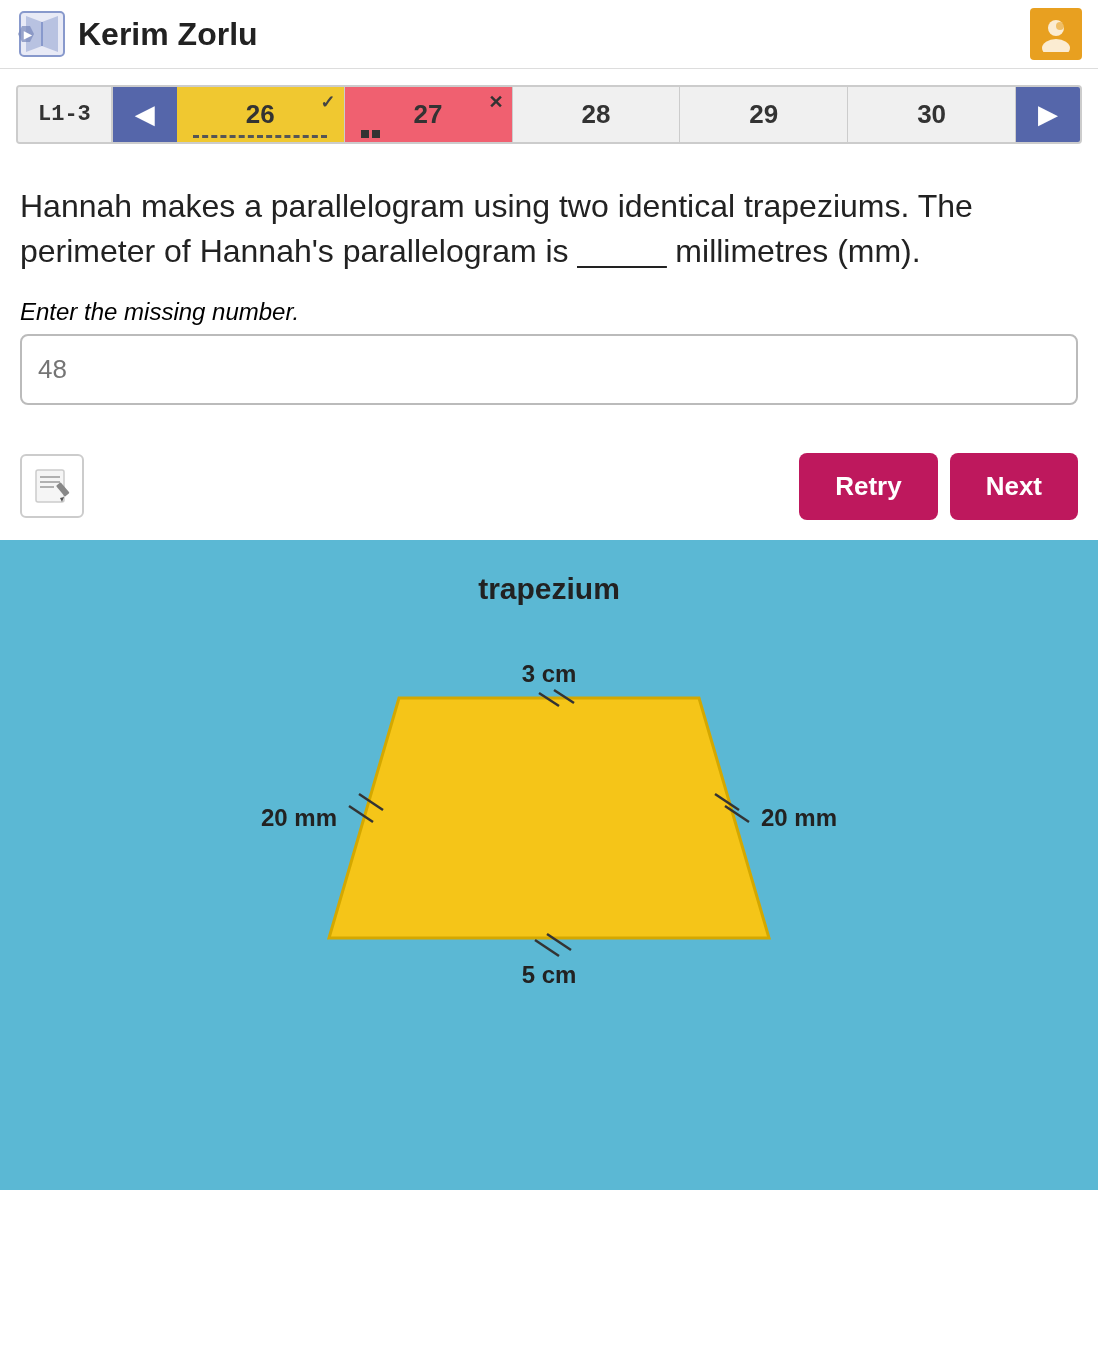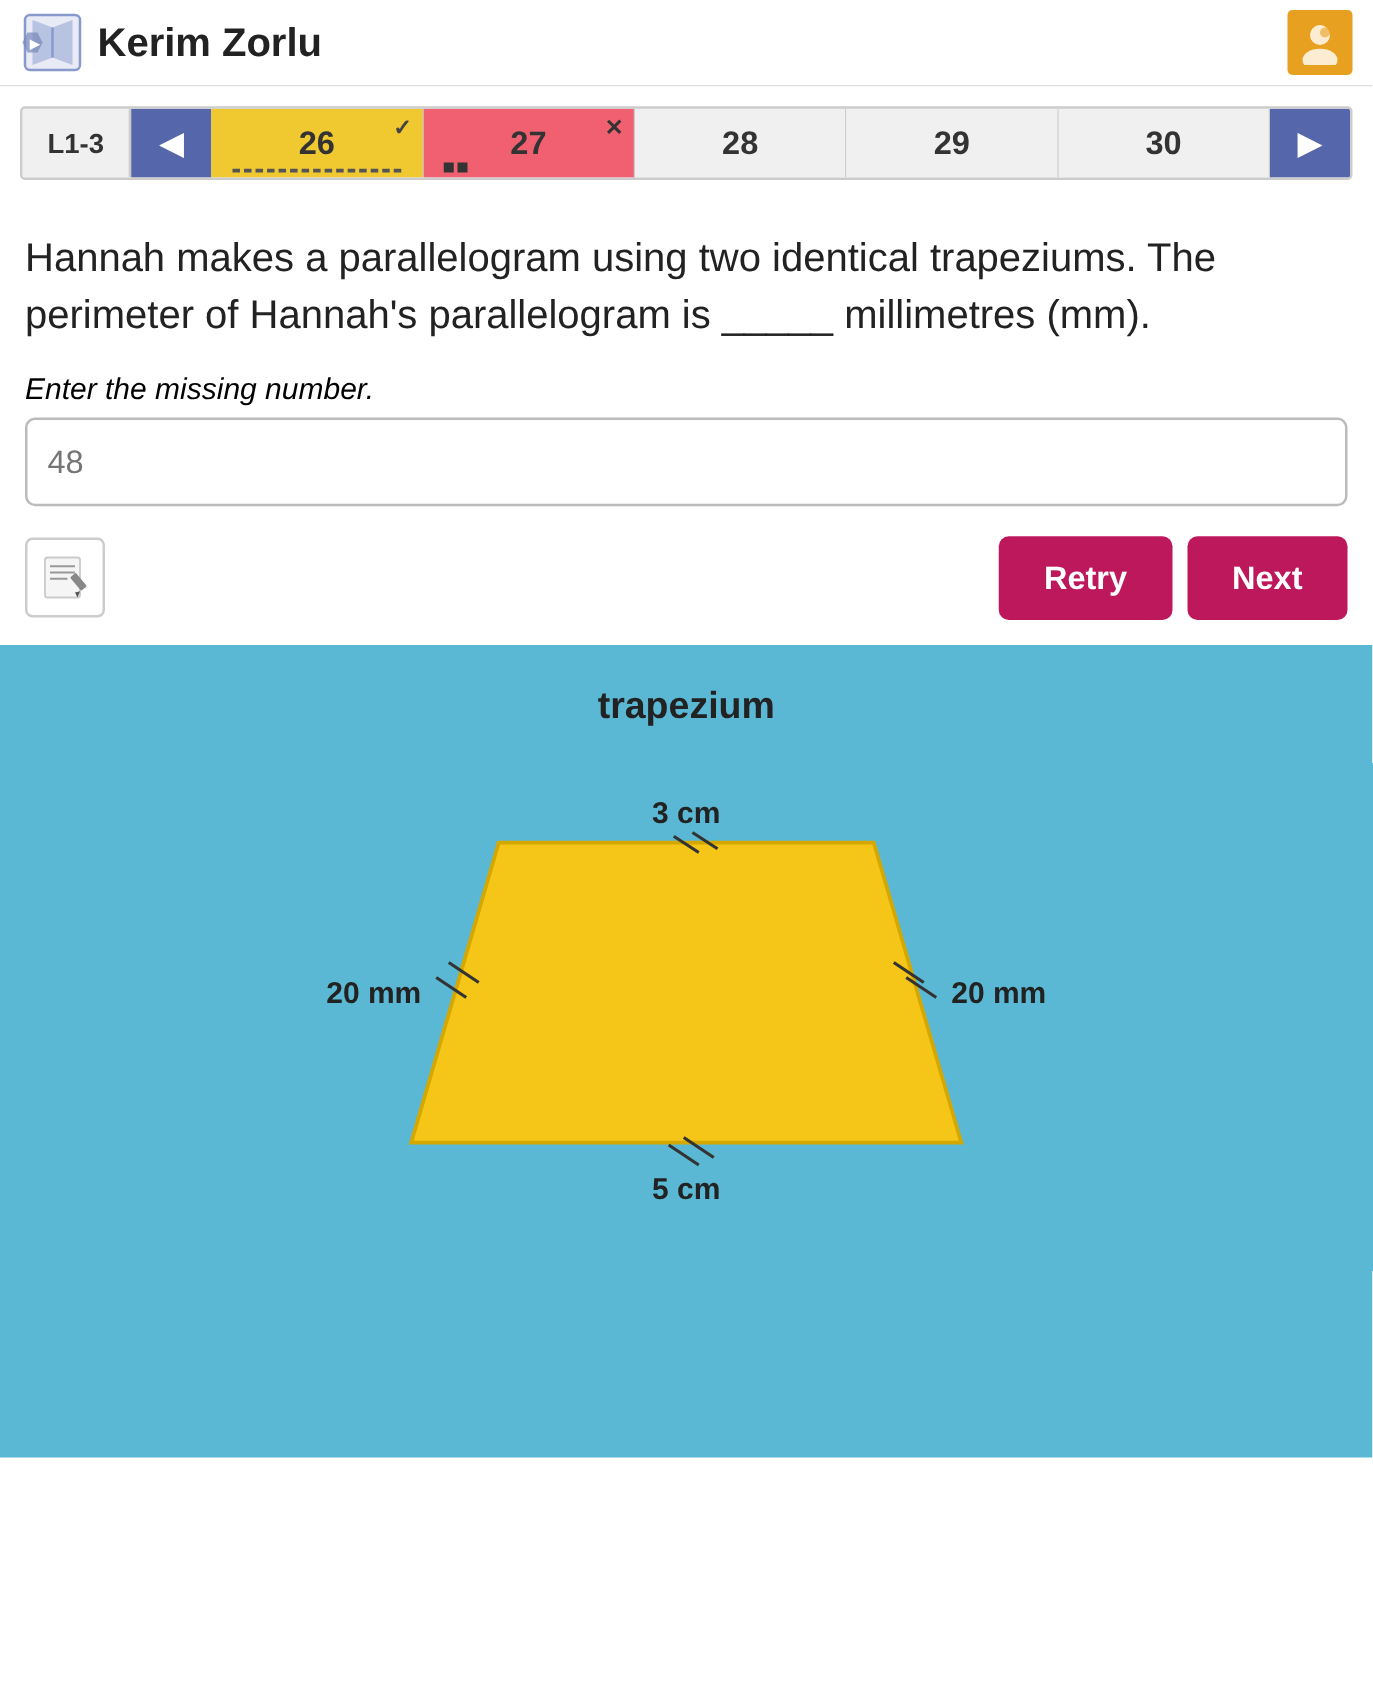--- a/index.html
+++ b/index.html
@@ -56,20 +56,21 @@
     }
     .nav-label {
       padding: 0 20px;
       font-size: 22px;
       font-weight: bold;
       color: #333;
       display: flex;
       align-items: center;
       background: #f0f0f0;
       border-right: 2px solid #ccc;
+      font-family: Liberation Mono, monospace;
     }
     .nav-arrow {
       background: #5566aa;
       color: #fff;
       width: 64px;
       display: flex;
       align-items: center;
       justify-content: center;
       font-size: 26px;
       cursor: pointer;
@@ -156,20 +157,21 @@
       margin-bottom: 8px;
     }
     .answer-input {
       width: 100%;
       border: 2px solid #bbb;
       border-radius: 8px;
       padding: 18px 16px;
       font-size: 26px;
       color: #bbb;
       outline: none;
+      margin-bottom: 24px;
     }
 
     
     .bottom-bar {
       display: flex;
       align-items: center;
       justify-content: space-between;
       padding: 8px 20px 20px 20px;
     }
     .notes-icon {

